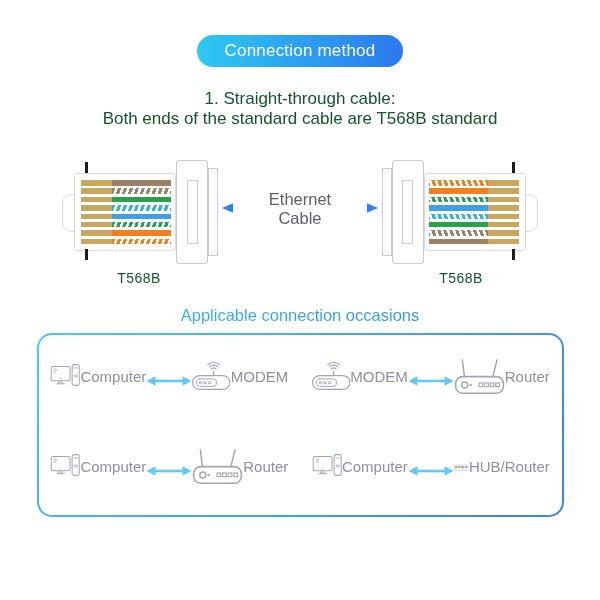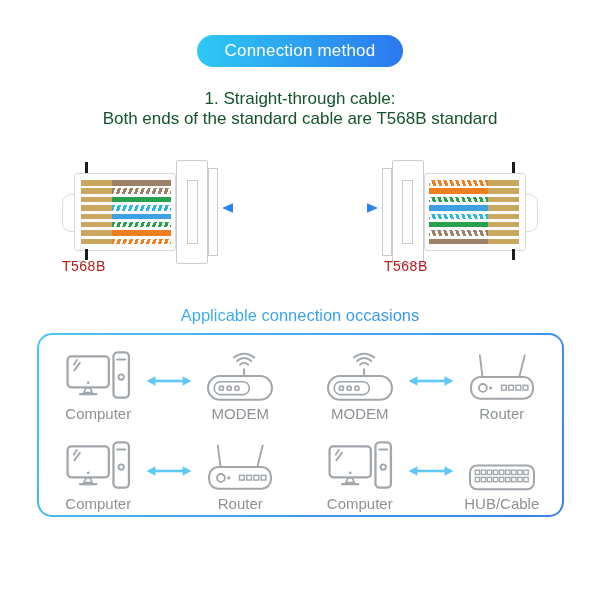--- a/index.html
+++ b/index.html
@@ -34,38 +34,38 @@
   .seg.tan{width:34%;}
   .seg.col{width:66%;}
   .tick{position:absolute;left:23px;width:2.5px;height:11px;background:#1c1c1c;z-index:2;}
   .tick.t{top:6px;} .tick.b{top:93px;}
   .front1{position:absolute;left:114px;top:4px;width:30px;height:102px;
     border:1.5px solid #c9cdd1;border-radius:2px;background:#fff;}
   .slot{position:absolute;left:125px;top:24px;width:9px;height:62px;
     border:1.5px solid #c9cdd1;background:#fff;}
   .front2{position:absolute;left:146px;top:12px;width:8px;height:86px;
     border:1.5px solid #c9cdd1;background:#fff;}
-  .conn-label{position:absolute;top:102px;width:154px;
-    color:#b91c1c;font-size:14px;letter-spacing:.5px;}
+  .conn-label{position:absolute;top:114px;width:154px;text-align:center;
+    color:#14532d;font-size:14px;letter-spacing:.5px;}
   .center-label{position:absolute;left:50%;transform:translateX(-50%);top:40px;
     text-align:center;color:#5d6165;font-size:16.5px;line-height:19px;}
   .arr{position:absolute;top:52px;}
   .arr.l{left:221px;} .arr.r{right:221px;}
   
   .occ-title{margin-top:6px;text-align:center;font-size:16.5px;color:#2f8de8;}
   @supports (-webkit-background-clip:text){
     .occ-title{background:linear-gradient(90deg,#3cc5f0,#2f7ce8);
       -webkit-background-clip:text;background-clip:text;color:transparent;}
   }
   .occ-box{margin:8px auto 0;width:523px;padding:2px;border-radius:15px;
     background:linear-gradient(135deg,#49c9f3,#3b80e8);}
   .occ-inner{background:#fff;border-radius:13px;height:180px;
     display:grid;grid-template-columns:1fr 1fr;grid-template-rows:1fr 1fr;}
   .pair{display:flex;justify-content:center;align-items:flex-start;padding-top:13px;}
-  .device{width:96px;display:flex;flex-direction:column;align-items:center;color:#a2a7ac;}
+  .device{width:96px;display:flex;flex-direction:row;align-items:center;color:#a2a7ac;}
   .device svg{width:66px;height:54px;display:block;}
   .dev-label{margin-top:3px;font-size:15px;color:#8d9297;}
   .pair-arrow{margin-top:26px;color:#62c8f6;}
   .hidden-defs{position:absolute;width:0;height:0;overflow:hidden;}
 </style>
 </head>
 <body>
 
 <svg class="hidden-defs" aria-hidden="true">
   <defs>
@@ -228,20 +228,24 @@
       </div>
       <div class="tick t"></div>
       <div class="tick b"></div>
       <div class="front1"></div>
       <div class="slot"></div>
       <div class="front2"></div>
     </div>
     <div class="conn-label">T568B</div>
   </div>
 
+  <div class="center-label">
+    <div>Ethernet</div>
+    <div>Cable</div>
+  </div>
 
   <svg class="arr l" width="37" height="12" viewBox="0 0 37 12">
     <defs>
         <linearGradient id="gL" x1="1" y1="0" x2="0" y2="0">
       <stop offset="0" stop-color="#2fc3f2"></stop>
           <stop offset="1" stop-color="#2b7bef"></stop>
     </linearGradient>
       </defs>
     <path d="M35 6 H11" stroke="url(#gL)" stroke-width="2.4" fill="none"></path>
     <polygon points="1,6 12,1.2 12,10.8" fill="#2b84ef"></polygon>
@@ -324,18 +328,18 @@
           </svg>
         <div class="dev-label">Computer</div>
       </div>
       <svg class="pair-arrow" width="46" height="14">
           <use href="#icon-dblarrow"></use>
         </svg>
       <div class="device">
         <svg>
             <use href="#icon-hub"></use>
           </svg>
-        <div class="dev-label">HUB/Cable</div>
+        <div class="dev-label">HUB/Router</div>
       </div>
     </div>
 
   </div>
 </div>
 
 </body></html>

